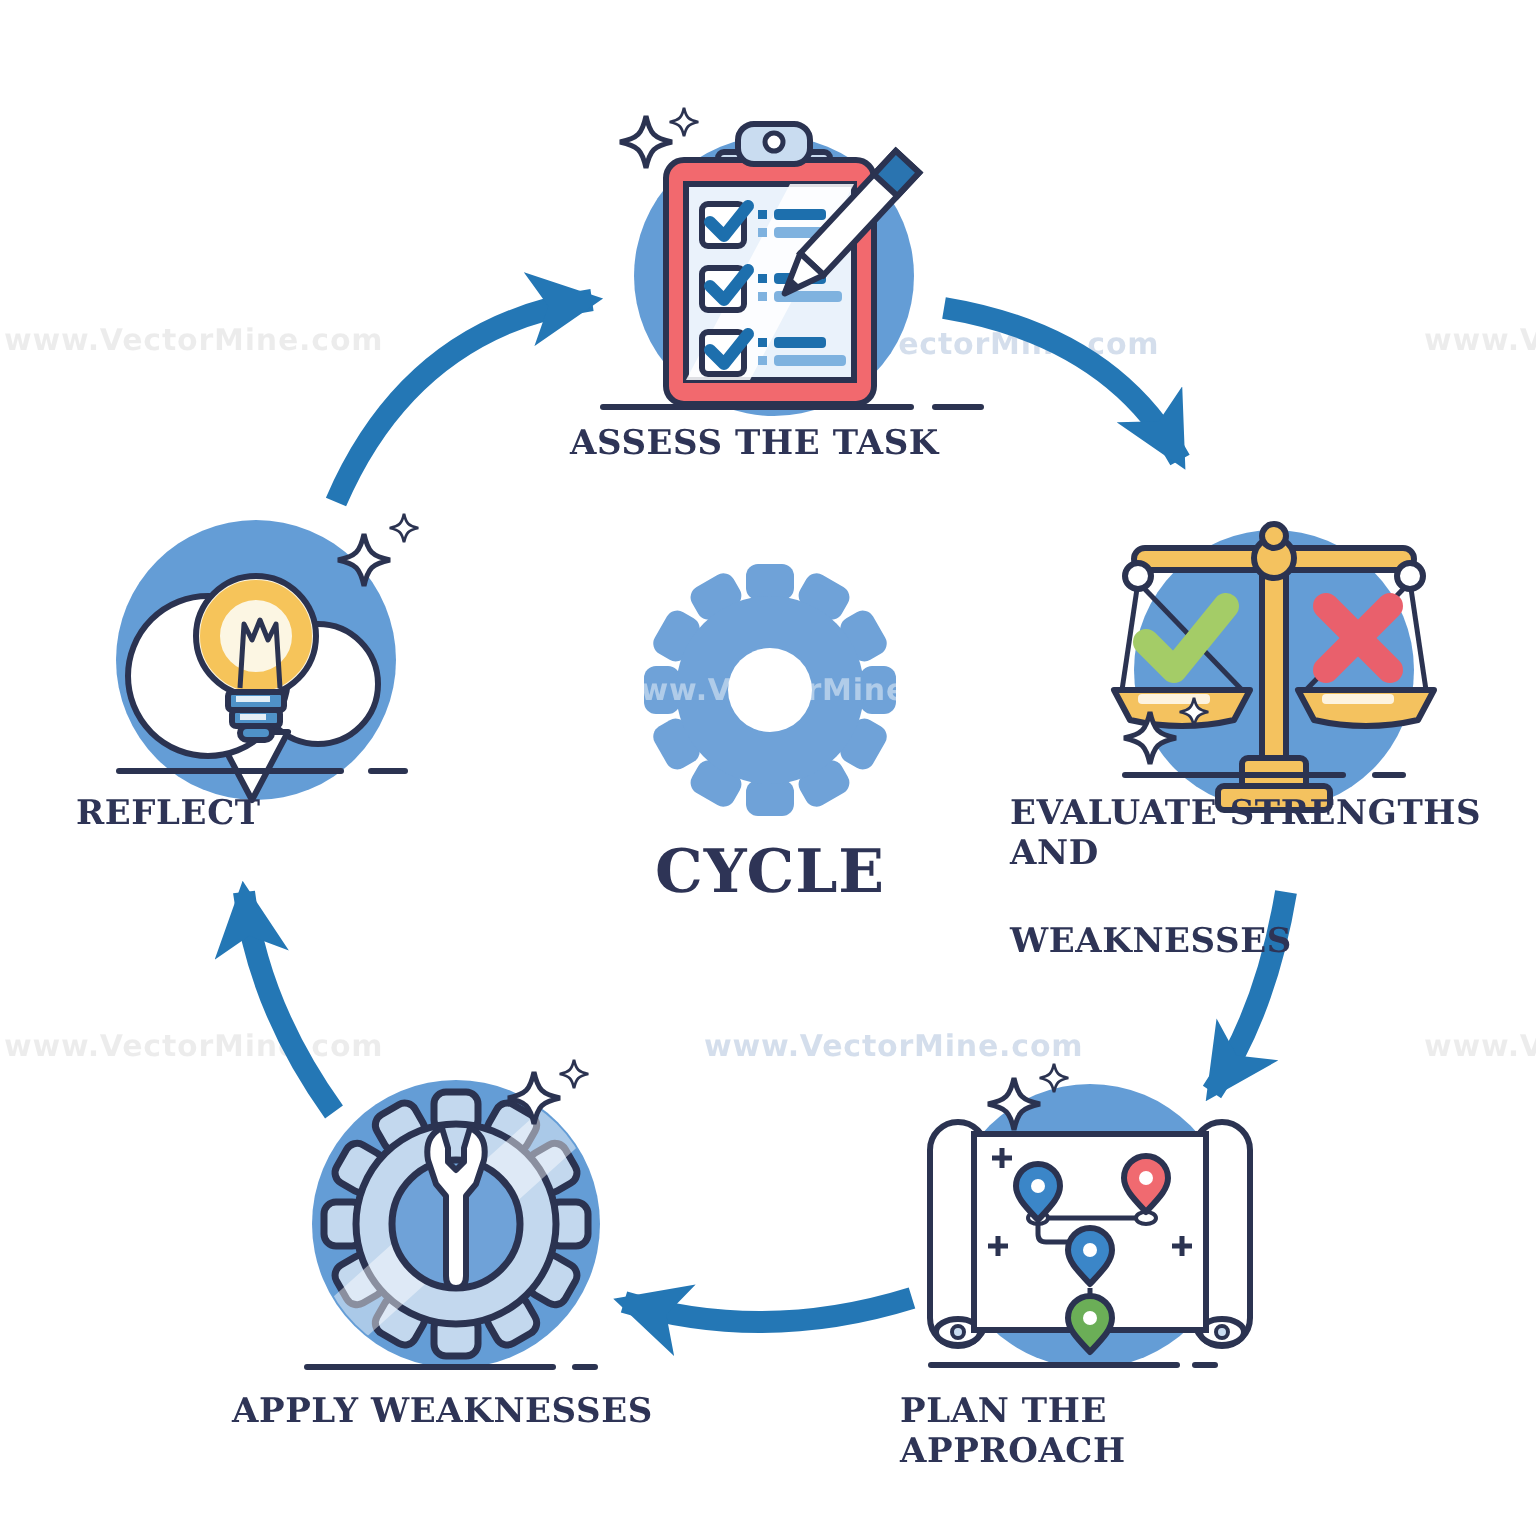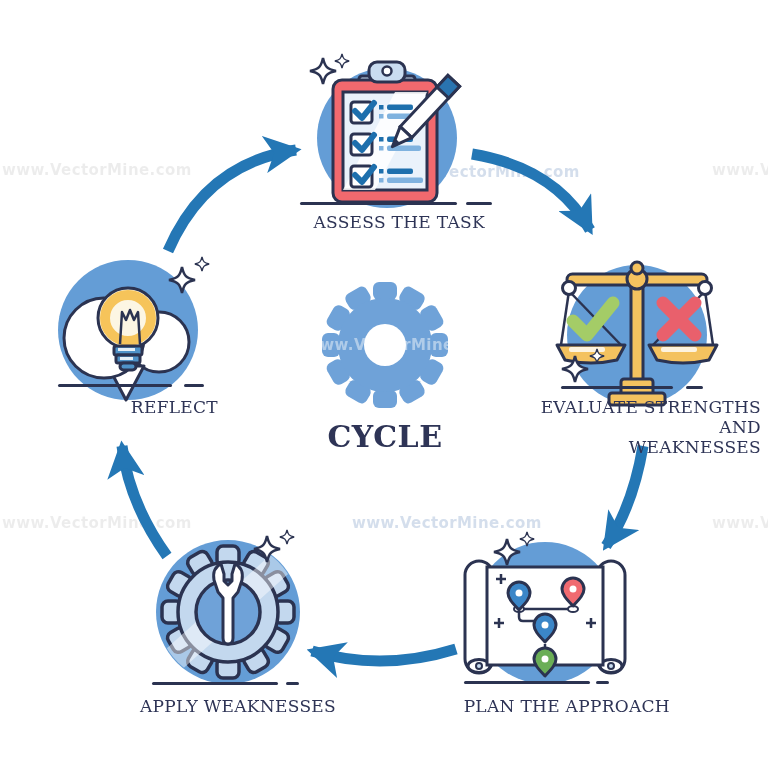--- a/index.html
+++ b/index.html
@@ -1,23 +1,23 @@
 <!DOCTYPE html>
 <html><head>
 <meta charset="utf-8">
 <style>
   html,body{margin:0;padding:0;background:#ffffff;}
   #canvas{position:relative;width:768px;height:768px;background:#ffffff;overflow:hidden;
           font-family:"DejaVu Sans",sans-serif;}
   svg{display:block;}
   .icon{position:absolute;z-index:2;}
   #arrows{position:absolute;left:0;top:0;z-index:1;}
-  .label{position:absolute;z-index:3;font-family:"DejaVu Serif",serif;font-weight:400;
-         color:#2E3456;text-align:right;font-size:17px;line-height:20px;letter-spacing:.3px;}
-  .label .l2{display:block;}
+  .label{position:absolute;z-index:3;font-family:"DejaVu Serif",serif;font-weight:700;
+         color:#2E3456;text-align:left;font-size:17px;line-height:20px;letter-spacing:.3px;}
+  .label .l2{display:block;margin-top:24px;}
   #title{position:absolute;left:205px;top:419px;width:360px;z-index:3;text-align:center;
          font-family:"DejaVu Serif",serif;font-weight:700;font-size:30px;line-height:35px;
          color:#2E3456;letter-spacing:.5px;}
   #title span{display:block;}
   .uline{position:absolute;height:3px;background:#2B3351;z-index:3;border-radius:2px;}
   .wm{position:absolute;font:700 15px "DejaVu Sans",sans-serif;letter-spacing:.4px;
       white-space:nowrap;z-index:1;}
   .wm-gray{color:rgba(0,0,0,0.075);}
   .wm-blue{color:rgba(141,168,205,0.38);}
   .wm-white{color:rgba(255,255,255,0.45);z-index:5;}

